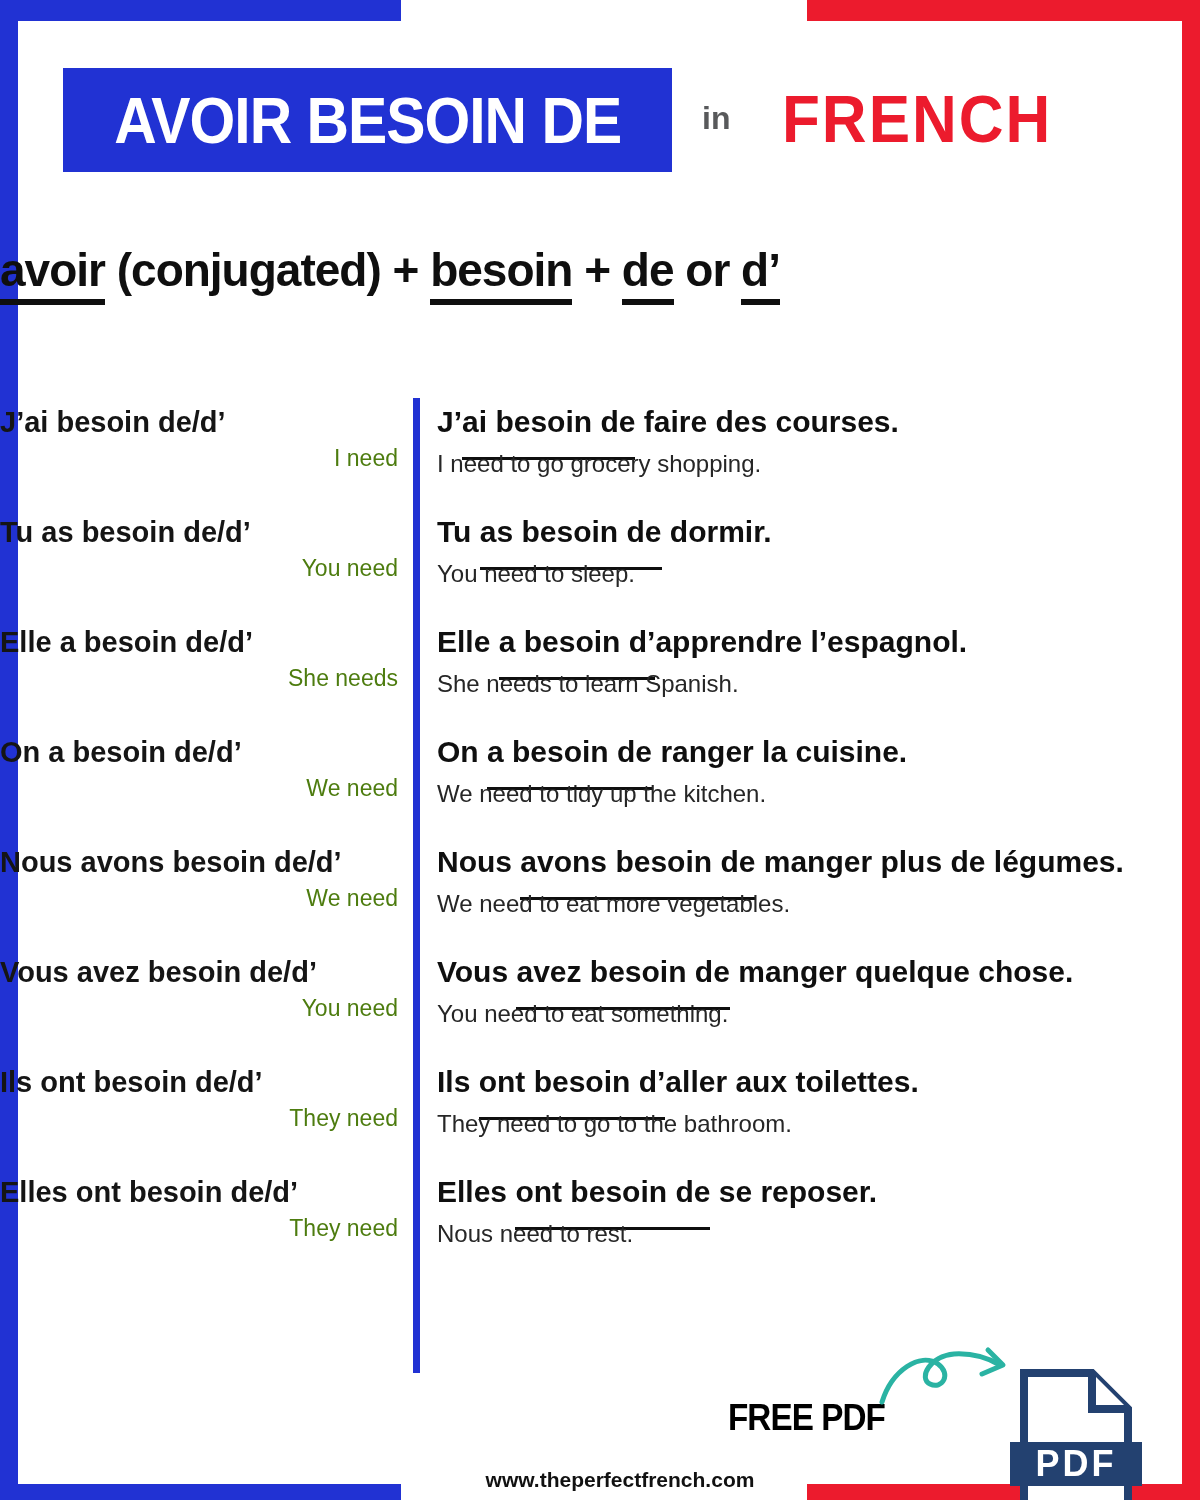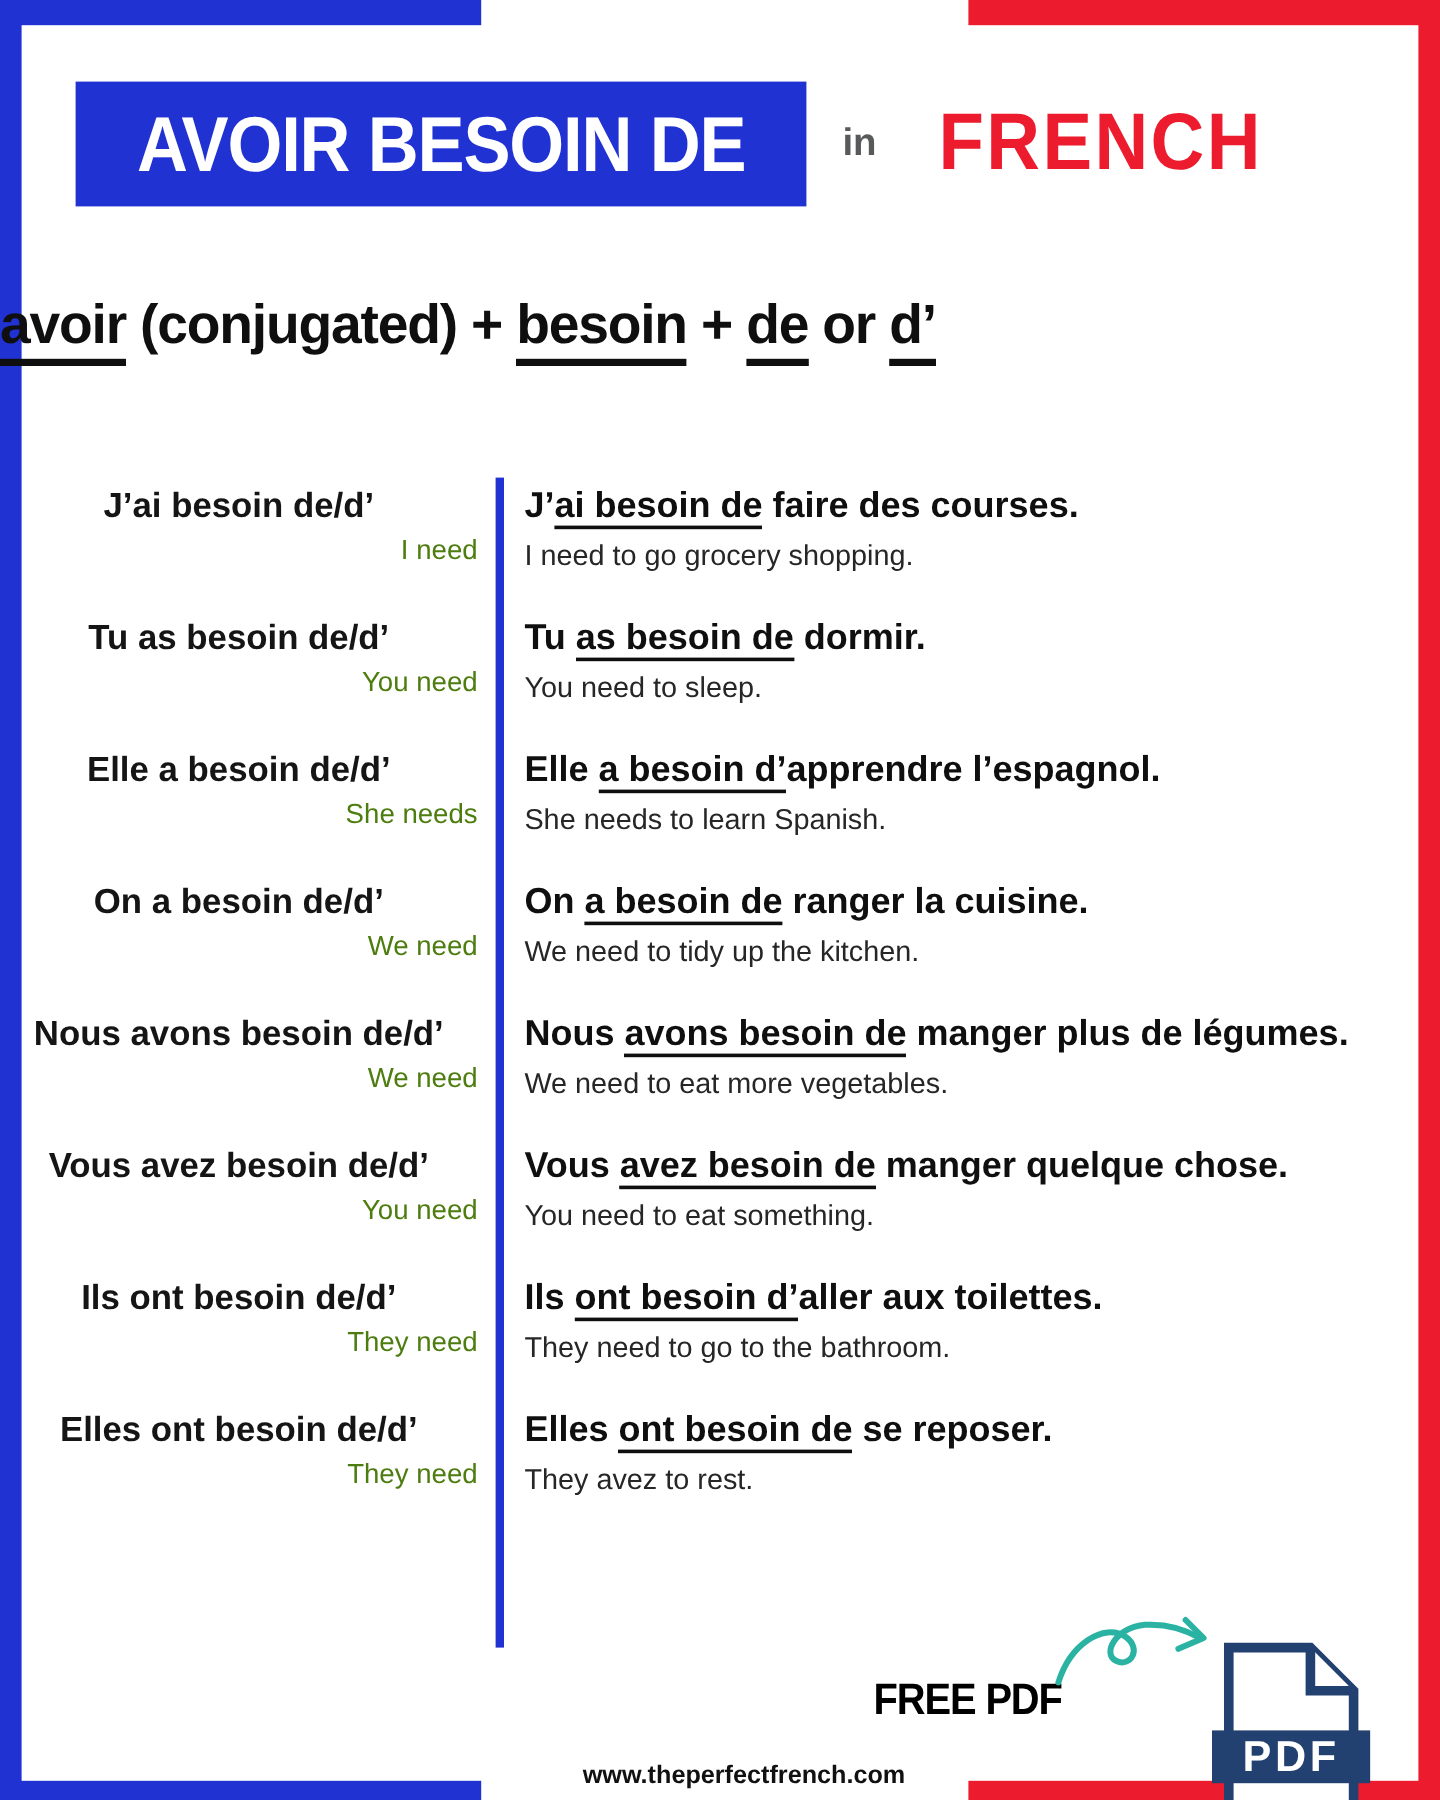--- a/index.html
+++ b/index.html
@@ -29,25 +29,25 @@
   
   .formula{left:0;top:243px;width:1200px;text-align:left;font-size:46px;
     font-weight:700;color:var(--ink);letter-spacing:-1px;white-space:pre-wrap;}
   .formula .u{border-bottom:6px solid var(--ink);padding-bottom:3px;}
 
   
   .divider{left:413px;top:398px;width:7px;height:975px;background:var(--blue);}
   .rows{left:0;top:403px;width:1164px;}
   .row{display:grid;grid-template-columns:398px 1fr;column-gap:39px;height:110px;
     align-items:start;}
-  .conj{font-size:29px;font-weight:700;color:#151515;text-align:center;line-height:38px;}
+  .conj{font-size:29px;font-weight:700;color:#151515;text-align:left;line-height:38px;}
   .conj-en{font-size:23px;color:#4d7c0f;text-align:right;line-height:30px;margin-top:2px;}
   .sentence{font-size:30px;font-weight:700;color:var(--ink);line-height:38px;
     white-space:pre-wrap;}
-  .sentence .u{border-bottom:3.5px solid var(--ink);padding-bottom:0;}
+  .sentence .u{border-bottom:3.5px solid var(--ink);padding-bottom:19px;}
   .translation{font-size:24px;color:#262626;line-height:31px;margin-top:7px;}
 
   
   .free-pdf{left:728px;top:1396px;font-size:35px;font-weight:700;color:#000000;
     letter-spacing:-1px;transform:scale(0.95,1.05);transform-origin:left top;}
   .arrow-wrap{left:876px;top:1344px;width:140px;height:64px;}
   .pdf-wrap{left:1010px;top:1366px;width:132px;height:152px;text-align:right;}
   .website{left:0;top:1468px;width:1200px;text-align:center;font-size:21px;
     font-weight:700;color:#111111;padding-left:20px;}
 </style>
@@ -141,21 +141,21 @@
         <div class="translation">They need to go to the bathroom.</div>
       </div>
     </div>
     <div class="row">
       <div class="cell-left">
         <div class="conj">Elles ont besoin de/d’</div>
         <div class="conj-en">They need</div>
       </div>
       <div class="cell-right">
         <div class="sentence"><span>Elles </span><span class="u">ont besoin de</span><span> se reposer.</span></div>
-        <div class="translation">They avez to rest.</div>
+        <div class="translation">Nous need to rest.</div>
       </div>
     </div>
   </div>
 
 <div class="abs free-pdf">FREE PDF</div>
 
 <div class="abs arrow-wrap">
   <svg width="140" height="64" viewBox="0 0 140 64">
     <path d="M6 58 C 16 26, 44 8, 62 20 C 76 30, 66 46, 54 40 C 42 34, 54 12, 78 10 C 96 9, 112 14, 124 21" fill="none" stroke="var(--teal)" stroke-width="5" stroke-linecap="round"></path>
     <path d="M112 6 L127 21 L106 30" fill="none" stroke="var(--teal)" stroke-width="5" stroke-linecap="round" stroke-linejoin="round"></path>

